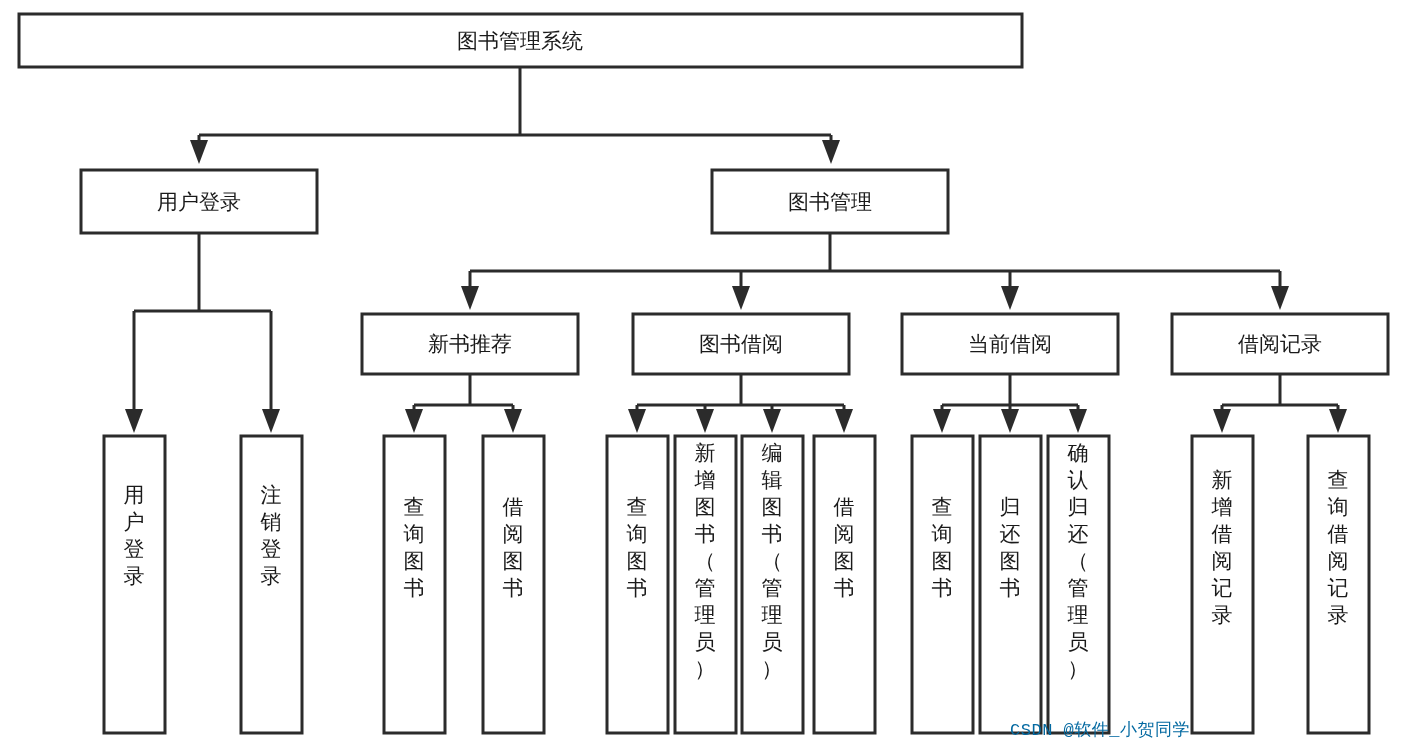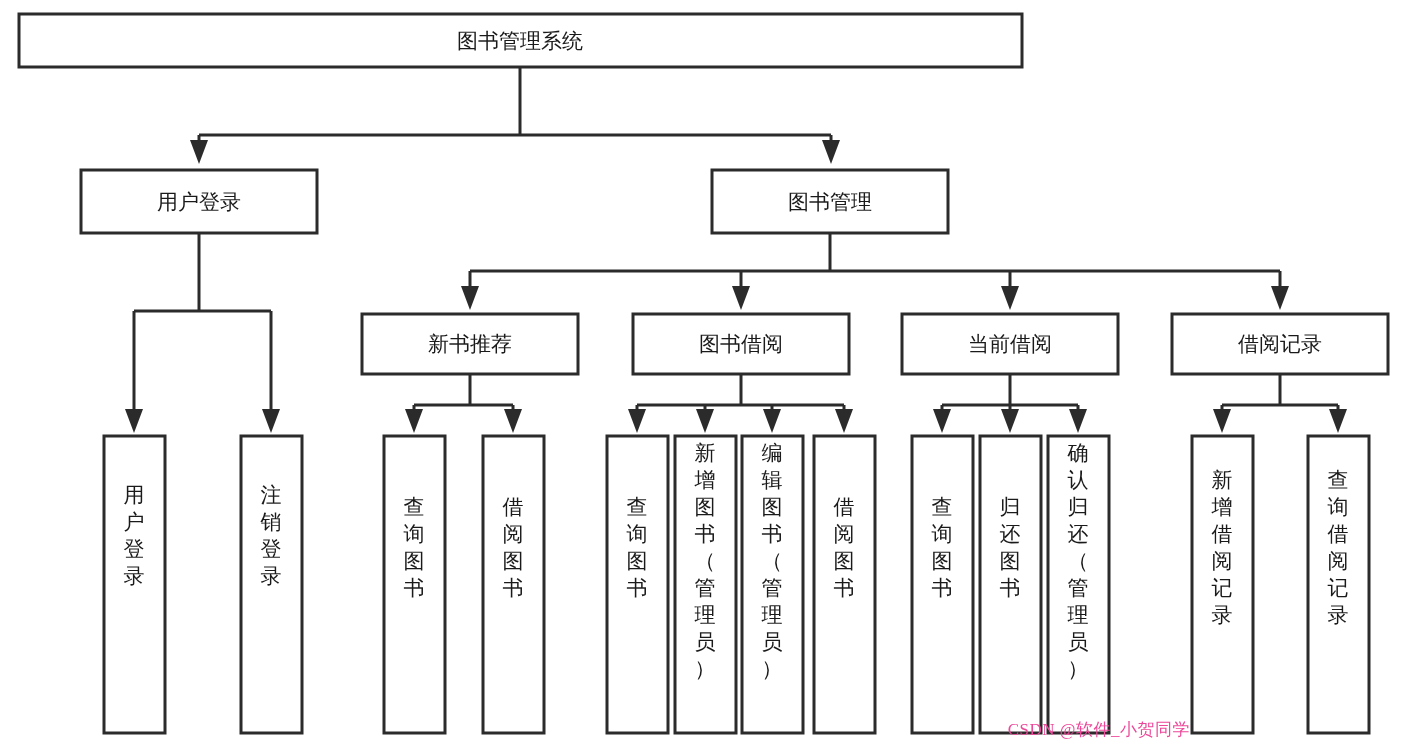--- a/index.html
+++ b/index.html
@@ -53,23 +53,23 @@
   .node-label-v {
     font-family: "DejaVu Sans", "Liberation Sans", sans-serif;
     font-size: 21px;
     fill: #1a1a1a;
     text-anchor: middle;
   }
   .watermark {
     position: absolute;
     right: 8px;
     bottom: 6px;
-    font-family: Liberation Serif, serif;
+    font-family: Liberation Mono, monospace;
     font-size: 17px;
-    color: #ec4899;
+    color: #0369a1;
     letter-spacing: 0.5px;
     white-space: nowrap;
     user-select: none;
   }
 </style>
 </head>
 <body>
 
 <div id="diagram-root">
 

